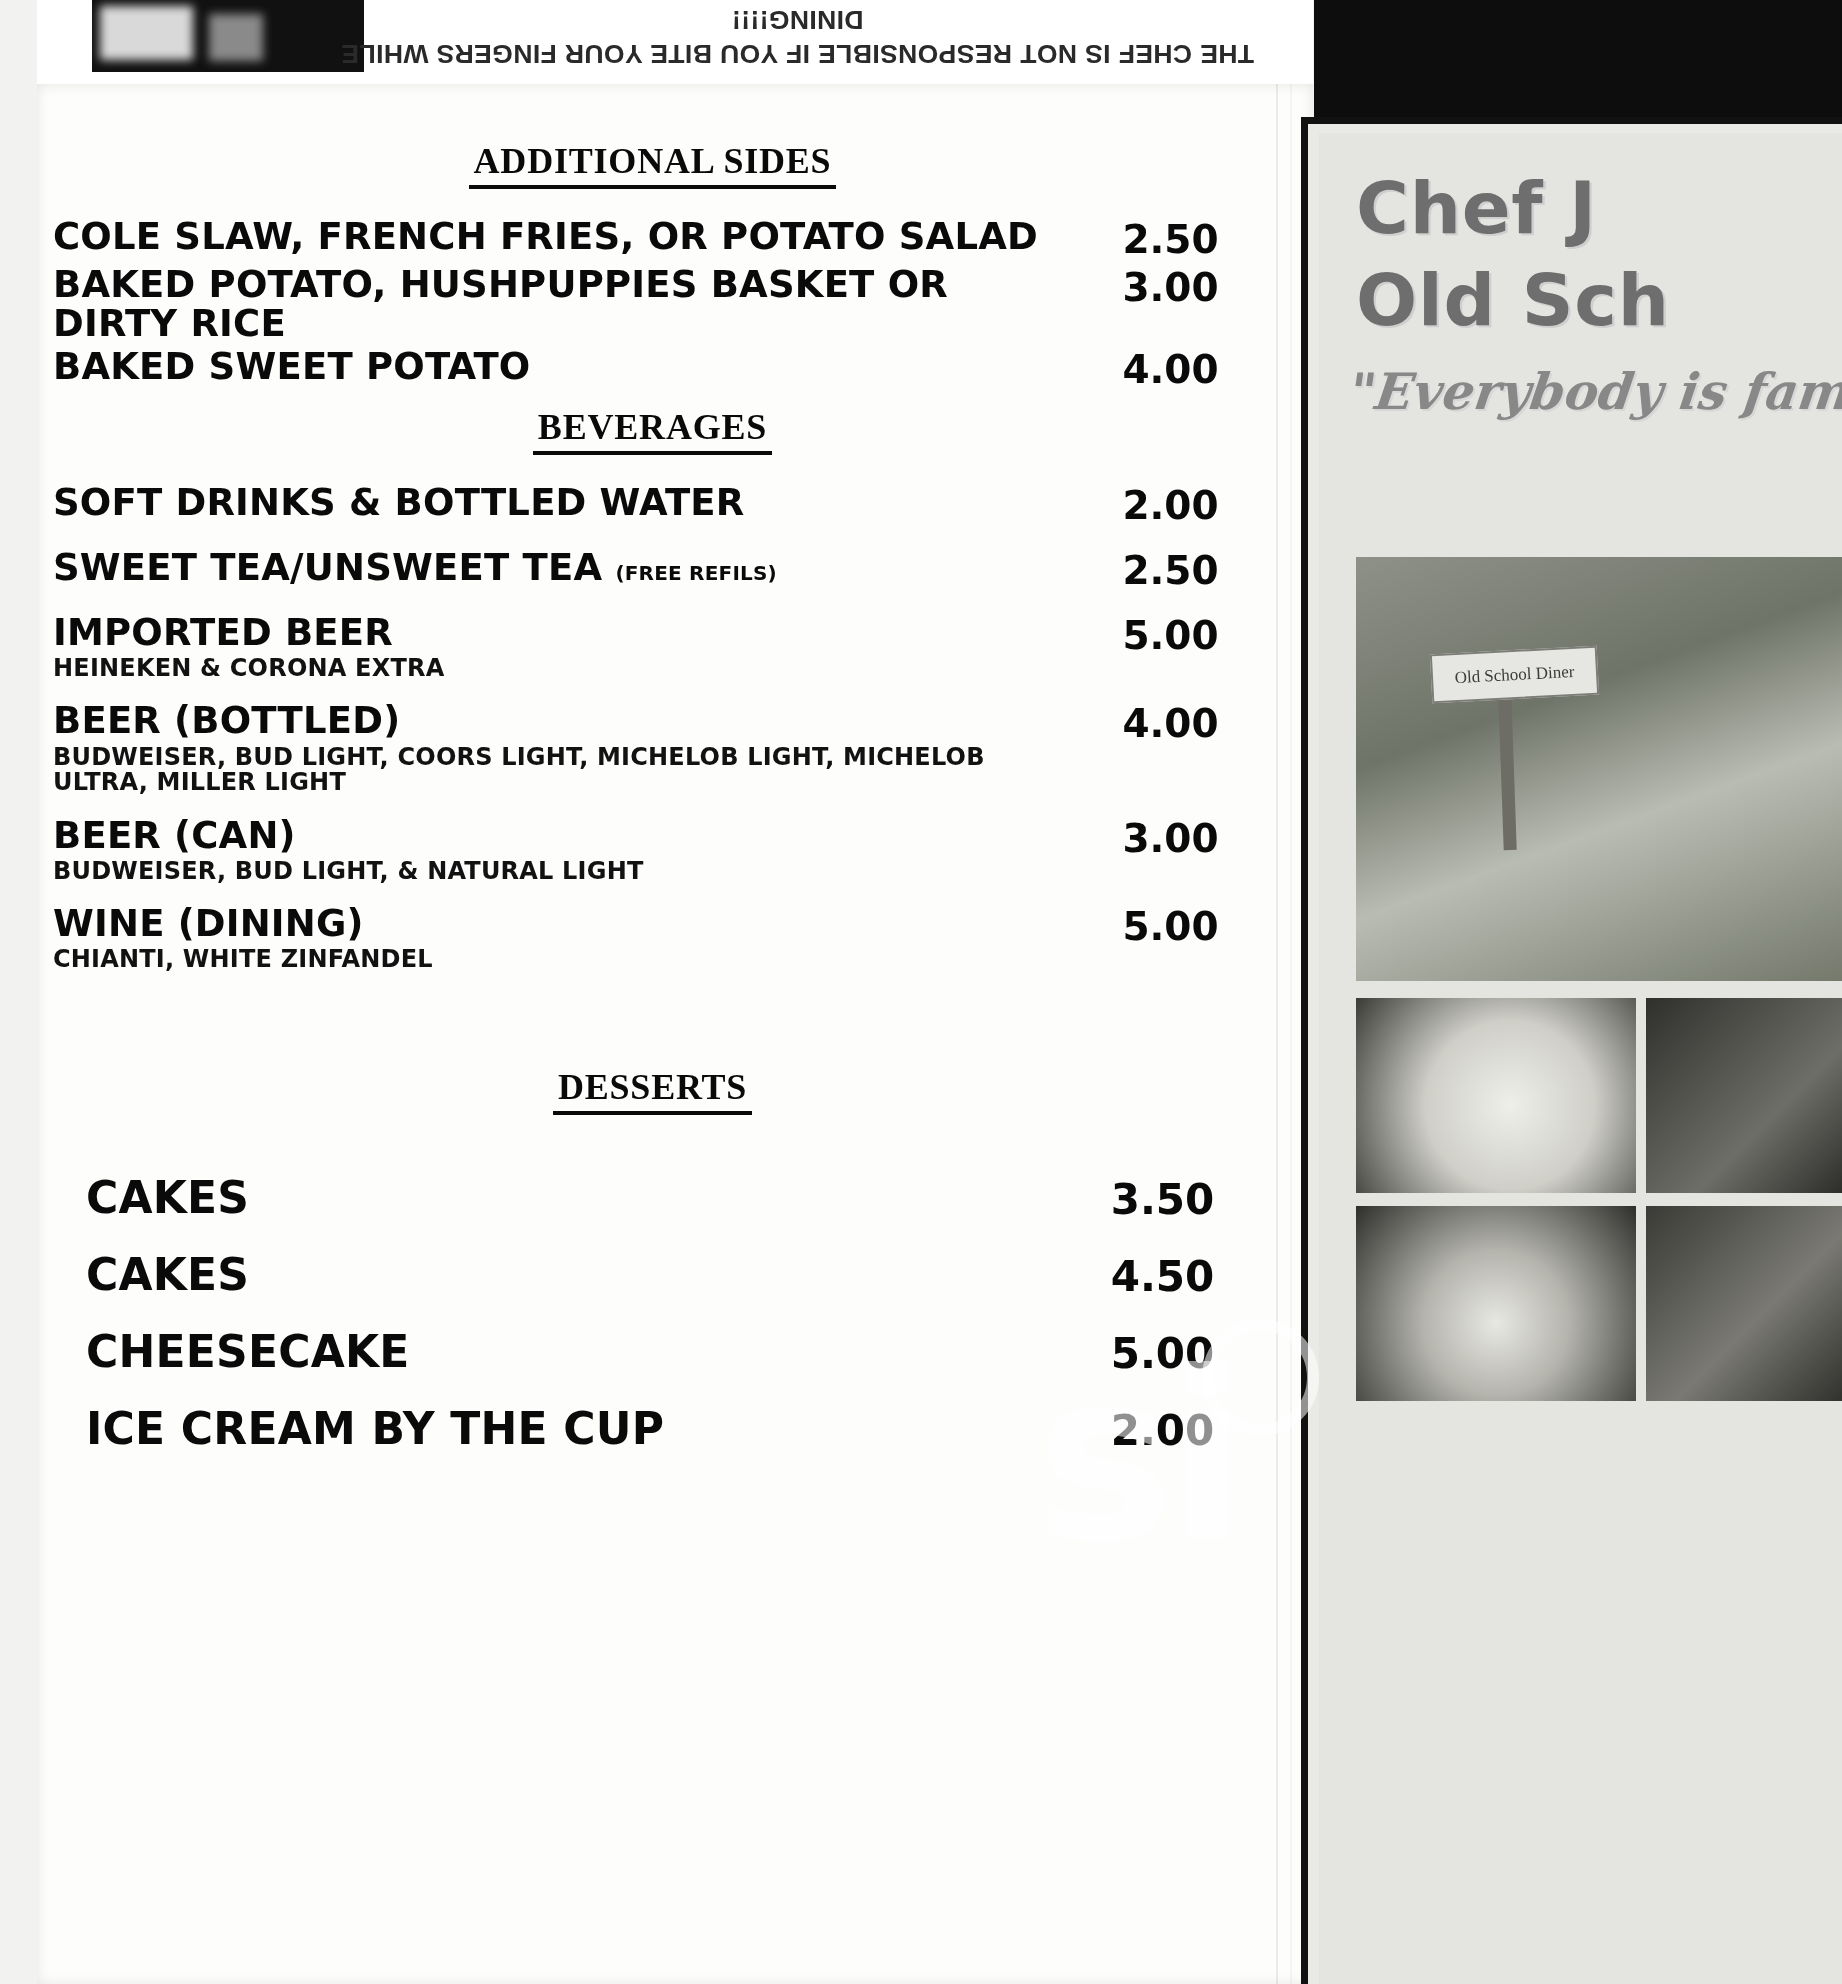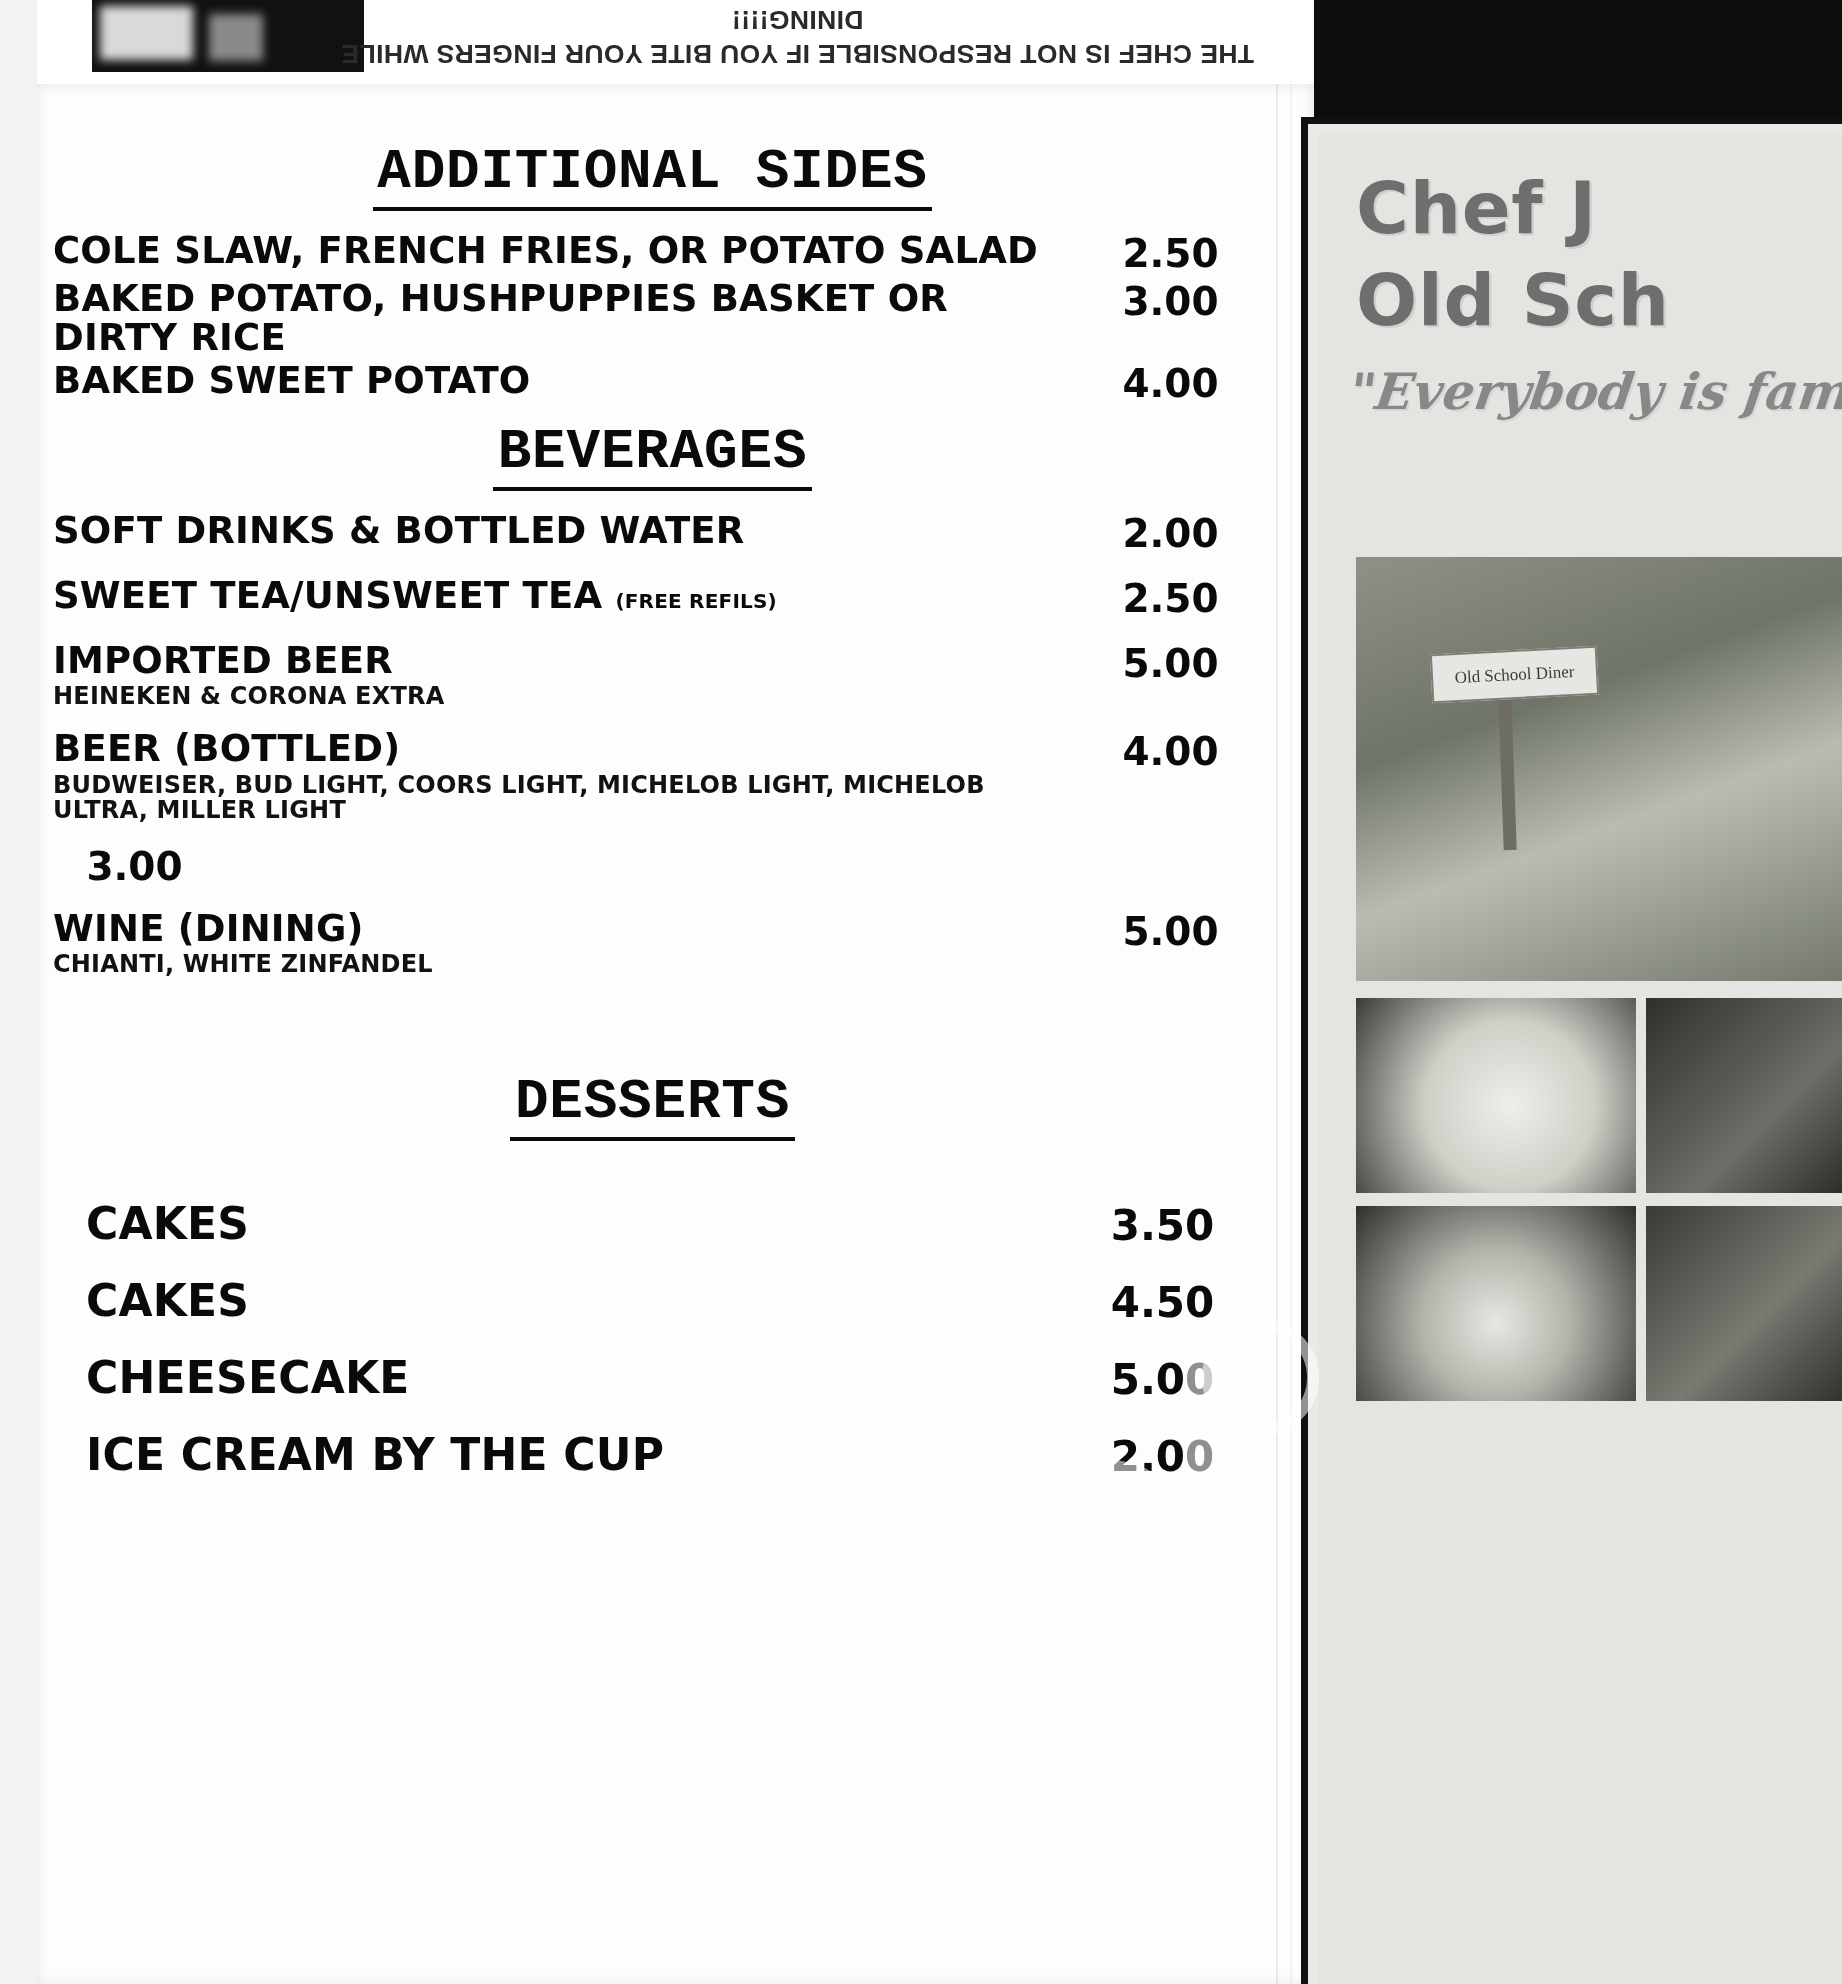--- a/index.html
+++ b/index.html
@@ -81,28 +81,28 @@
   .menu-col {
     position: absolute;
     left: 53px;
     top: 140px;
     width: 1199px;
   }
 
   .section-title {
     text-align: center;
     font-weight: bold;
-    font-size: 56px;
+    font-size: 36px;
     letter-spacing: 0.8px;
     color: #0a0a0a;
-    margin: 0 auto 20px auto;
+    margin: 0 auto 28px auto;
     width: max-content;
     border-bottom: 4.7px solid #0a0a0a;
     padding: 0 4.7px 3.1px 4.7px;
-    font-family: Liberation Mono, monospace;
+    font-family: Liberation Serif, serif;
   }
   .section-title.centered-wide { margin-top: 14px; }
 
   .rows { width: 1199px; }
 
   .row {
     position: relative;
     display: flex;
     align-items: flex-start;
     justify-content: space-between;
@@ -343,20 +343,24 @@
 
       <div class="row">
         <div class="names">
           <div class="item-name">BEER (BOTTLED)</div>
           <div class="item-sub">BUDWEISER, BUD LIGHT, COORS LIGHT, MICHELOB LIGHT, MICHELOB ULTRA, MILLER LIGHT</div>
         </div>
         <div class="price">4.00</div>
       </div>
 
       <div class="row">
+        <div class="names">
+          <div class="item-name">BEER (CAN)</div>
+          <div class="item-sub">BUDWEISER, BUD LIGHT, &amp; NATURAL LIGHT</div>
+        </div>
         <div class="price">3.00</div>
       </div>
 
       <div class="row">
         <div class="names">
           <div class="item-name">WINE (DINING)</div>
           <div class="item-sub">CHIANTI,  WHITE ZINFANDEL</div>
         </div>
         <div class="price">5.00</div>
       </div>

